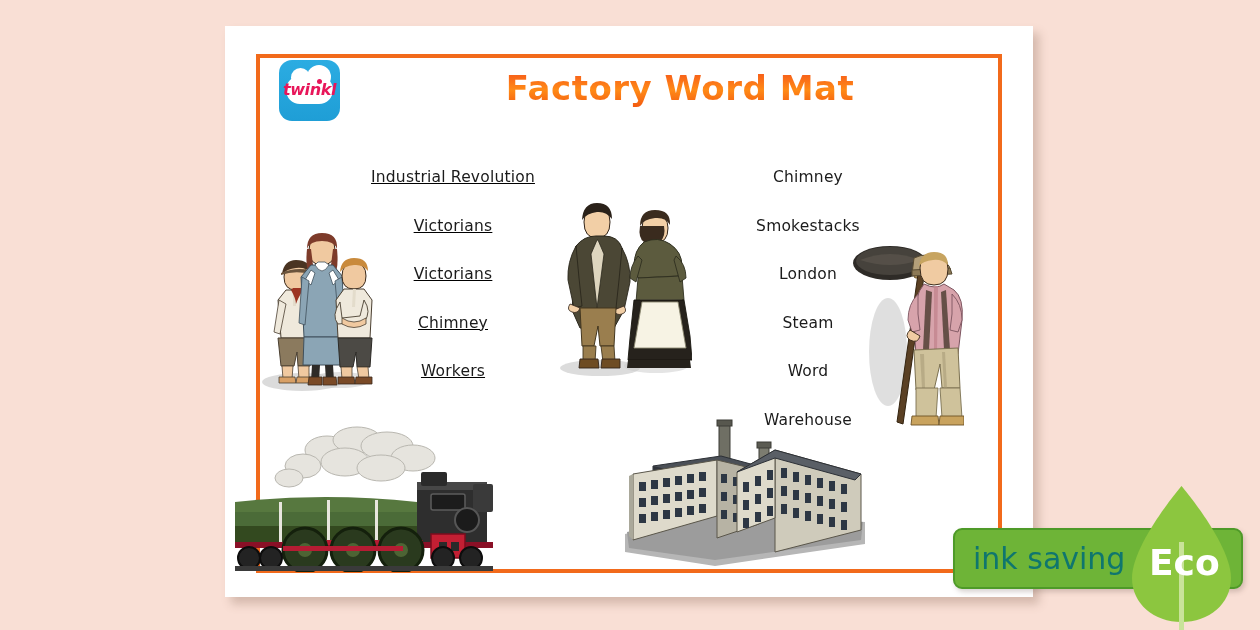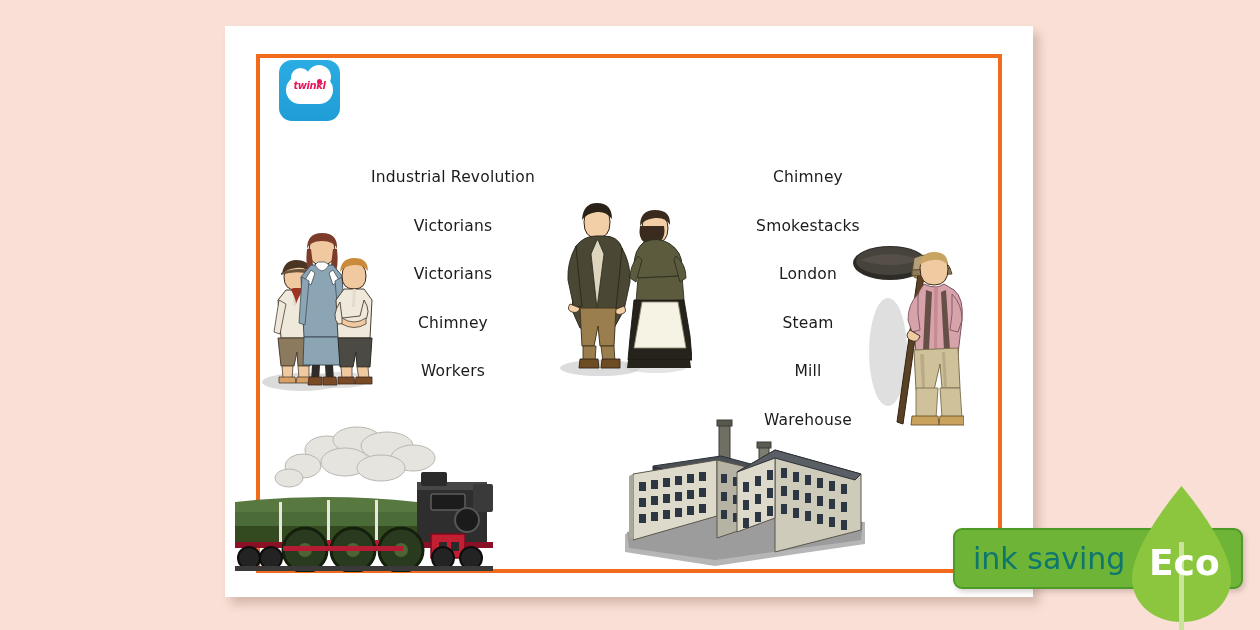--- a/index.html
+++ b/index.html
@@ -75,21 +75,21 @@
     background: #ffffff;
     border-radius: 50%;
   }
   #twinkl-wordmark {
     position: absolute;
     left: 0;
     top: 20px;
     width: 61px;
     text-align: center;
     font-family: "DejaVu Sans", "Liberation Sans", sans-serif;
-    font-size: 10px;
+    font-size: 16px;
     font-weight: bold;
     font-style: italic;
     color: #e8165a;
     letter-spacing: -0.4px;
     z-index: 3;
   }
   #twinkl-sparkle {
     position: absolute;
     left: 38px;
     top: 19px;
@@ -117,21 +117,21 @@
     color: transparent;
     -webkit-text-fill-color: transparent;
   }
 
   
   .word-col {
     position: absolute;
     width: 200px;
     text-align: center;
   }
-  #word-col-left { left: 128px; top: 140px; }
+  #word-col-left { left: 128px; top: 140px; text-decoration: underline; }
   #word-col-right { left: 483px; top: 140px; }
   .word-item {
     font-family: "DejaVu Sans", "Liberation Sans", sans-serif;
     font-size: 15.5px;
     color: #1b1b1b;
     letter-spacing: 0.2px;
     height: 48.6px;
     line-height: 22px;
   }
 
@@ -198,20 +198,21 @@
 <div id="page-sheet">
 
   <div id="page-frame"></div>
 
   <div id="twinkl-logo">
     <div class="cloud-shape"></div>
     <div id="twinkl-wordmark">twinkl</div>
     <div id="twinkl-sparkle"></div>
   </div>
 
+  <div id="doc-title">Factory Word Mat</div>
 
   <div class="illus" id="illus-children">
     <svg width="118" height="172" viewBox="0 0 118 172">
       <ellipse cx="40" cy="160" rx="40" ry="9" fill="#cfcfcf" opacity="0.75"></ellipse>
       <ellipse cx="78" cy="158" rx="30" ry="8" fill="#cfcfcf" opacity="0.6"></ellipse>
 
       <g>
         <path d="M22 55 q0-12 12-12 q12 0 12 12 q0 13-12 13 q-12 0-12-13z" fill="#f0c9a0" stroke="#3a2a1c" stroke-width="1"></path>
         <path d="M20 52 q2-14 14-14 q14 0 15 12 q-6-5-15-4 q-9 1-14 6z" fill="#4a3422"></path>
         <path d="M19 51 q14-6 28-3 l1 4 q-15-4-29 1z" fill="#6b543c"></path>
@@ -474,21 +475,21 @@
     <div class="word-item">Victorians</div>
     <div class="word-item">Chimney</div>
     <div class="word-item">Workers</div>
   </div>
 
   <div class="word-col" id="word-col-right">
     <div class="word-item">Chimney</div>
     <div class="word-item">Smokestacks</div>
     <div class="word-item">London</div>
     <div class="word-item">Steam</div>
-    <div class="word-item">Mill</div>
+    <div class="word-item">Word</div>
     <div class="word-item">Warehouse</div>
   </div>
 
 </div>
 
 <div id="eco-badge">
   <div id="eco-pill"></div>
   <svg id="eco-leaf" viewBox="0 0 107 152">
     <path d="M53.5 4 C53.5 4 103 62 103 96 C103 122 81 140 53.5 140 C26 140 4 122 4 96 C4 62 53.5 4 53.5 4 Z" fill="#8cc63f"></path>
     <rect x="51" y="60" width="5" height="92" fill="#c9e39a"></rect>

